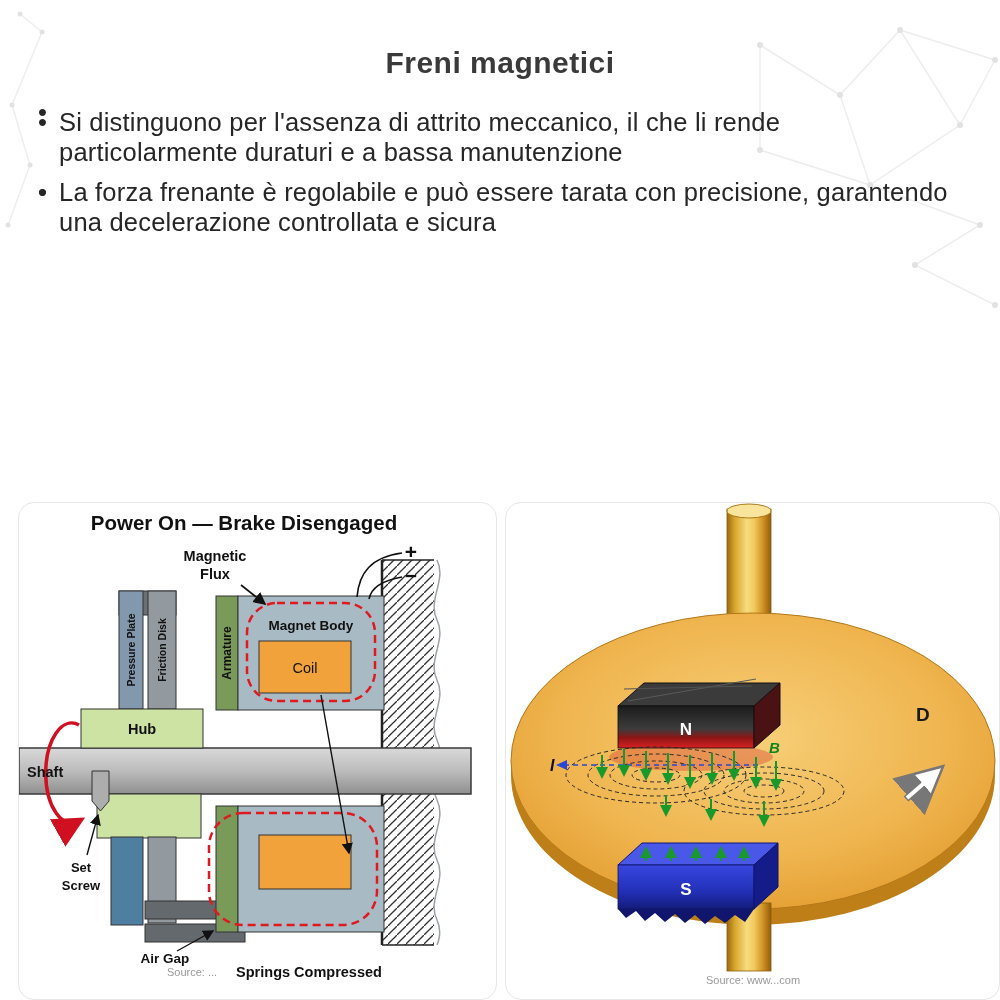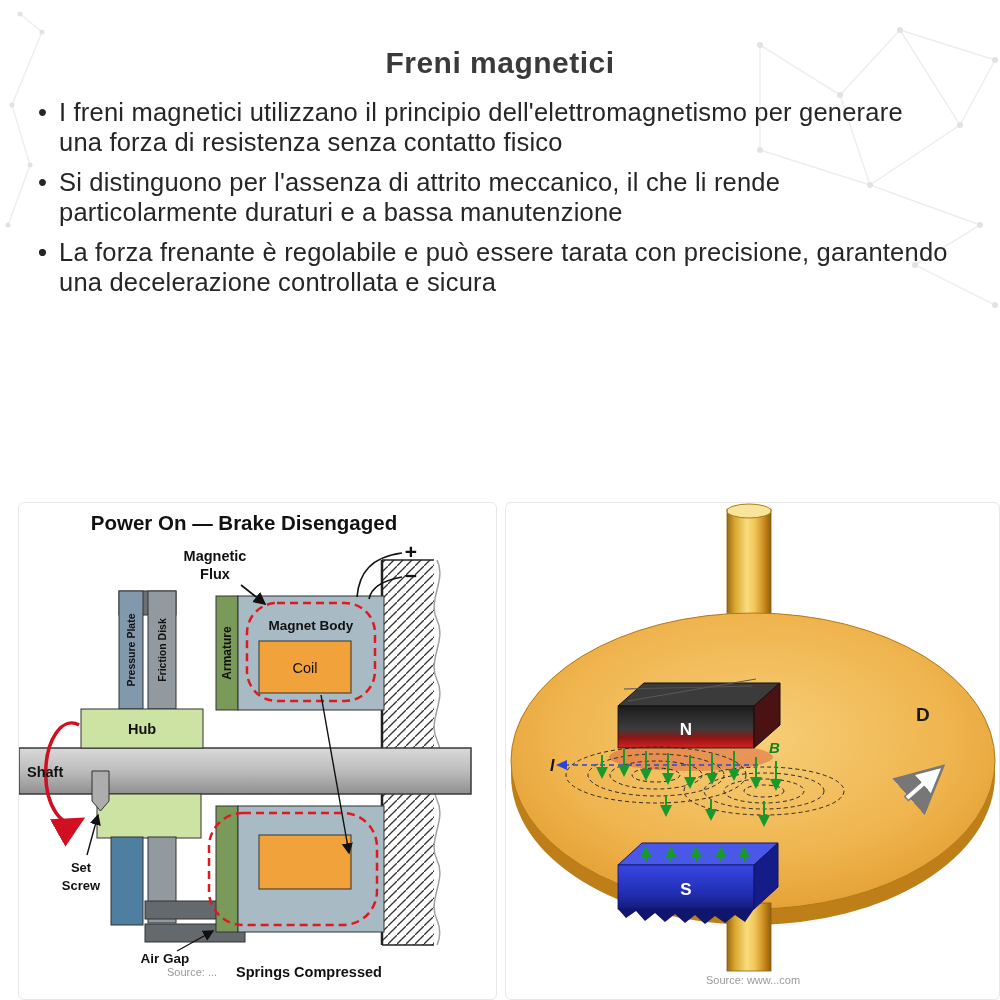--- a/index.html
+++ b/index.html
@@ -6,21 +6,21 @@
   .page{position:relative;width:1000px;height:1000px;background:#ffffff;overflow:hidden;
         font-family:"Liberation Sans",sans-serif;color:#222;text-decoration:underline;}
   .decor{position:absolute;inset:0;z-index:0;pointer-events:none;}
   .title{position:absolute;top:26px;left:0;width:100%;text-align:center;z-index:2;
          font-size:30px;font-weight:600;letter-spacing:.5px;color:#3a3a3a;}
   .bullets{position:absolute;top:97px;left:38px;width:912px;z-index:2;}
   .bullet{position:relative;padding-left:21px;margin-bottom:10px;
           font-size:25.5px;line-height:30px;color:#262626;letter-spacing:.2px;}
   .dot{position:absolute;left:0;top:0;}
   .figures{position:absolute;top:502px;left:18px;right:0;display:flex;gap:8px;z-index:1;}
-  .card{background:#fff;border:1px solid #e7e7e7;border-radius:6px;overflow:hidden;height:496px;margin:0;}
+  .card{background:#fff;border:1px solid #e7e7e7;border-radius:16px;overflow:hidden;height:496px;margin:0;}
   .card.left{width:478px;}
   .card.right{width:494px;}
   svg{display:block;font-family:"Liberation Sans",sans-serif;}
   .lab{font-weight:700;fill:#111;}
   .labn{font-weight:400;fill:#111;}
   .wm{fill:#9a9a9a;font-size:11px;font-weight:400;}
   .garrow{stroke:#17992b;stroke-width:2;}
 </style>
 </head>
 <body>
@@ -51,21 +51,20 @@
         <circle cx="30" cy="165" r="2.5"></circle>
         <circle cx="8" cy="225" r="2.5"></circle>
     </g>
   </svg>
 
   <h1 class="title">Freni magnetici</h1>
 
   <div class="bullets">
     <div class="bullet">
       <span class="dot">•</span>
-      <span>I freni magnetici utilizzano il principio dell'elettromagnetismo per generare una forza di resistenza senza contatto fisico</span>
     </div>
     <div class="bullet">
       <span class="dot">•</span>
       <span>Si distinguono per l'assenza di attrito meccanico, il che li rende particolarmente duraturi e a bassa manutenzione</span>
     </div>
     <div class="bullet">
       <span class="dot">•</span>
     </div>
     <div class="bullet">
       <span class="dot">•</span>

